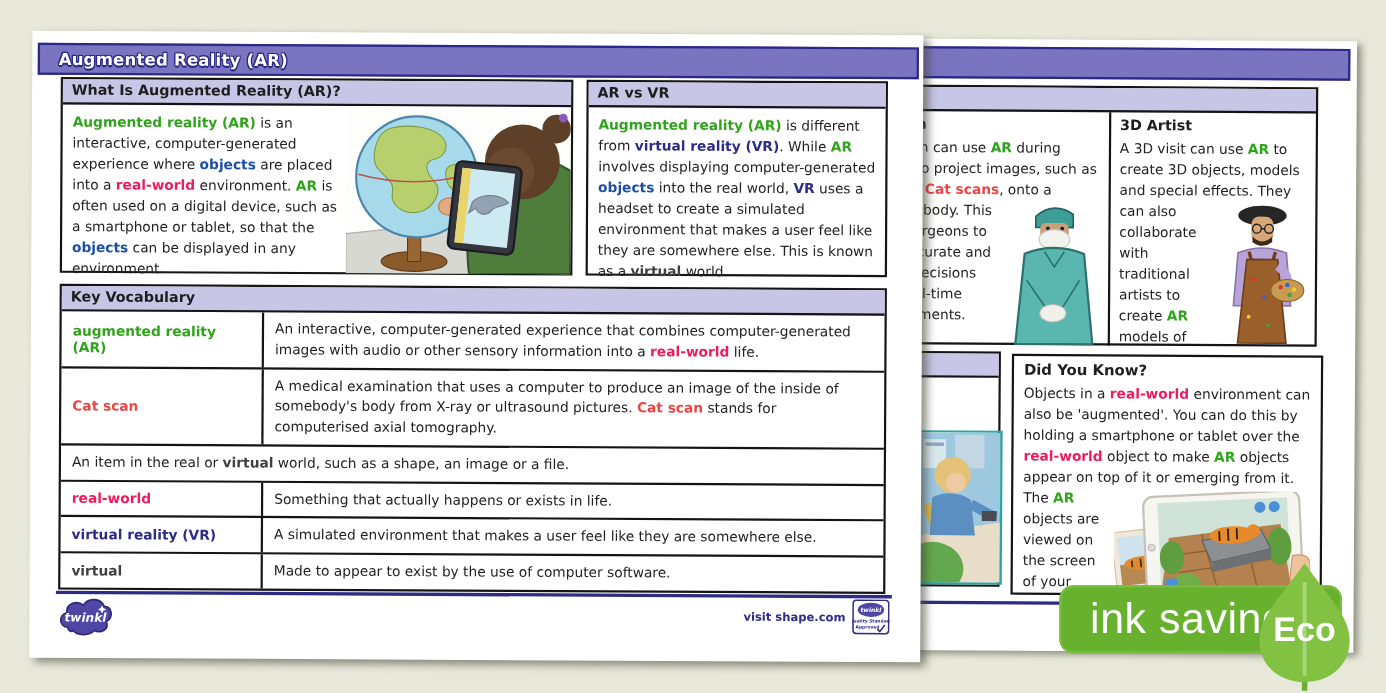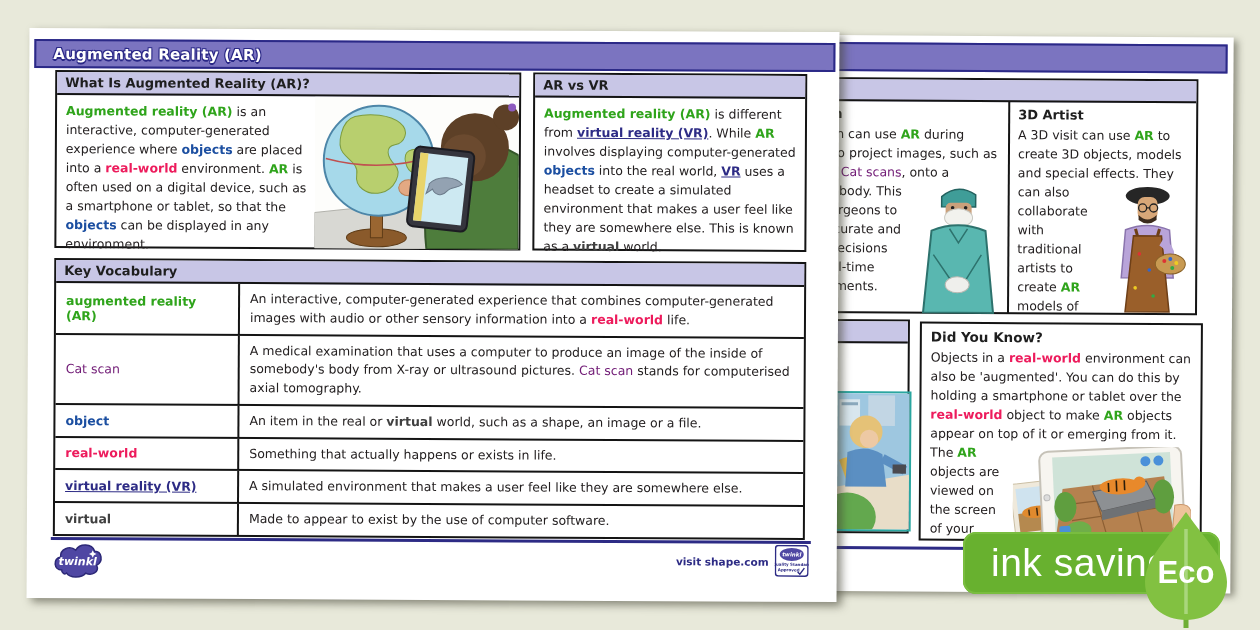--- a/index.html
+++ b/index.html
@@ -23,23 +23,23 @@
 
   .box{position:absolute;border:2px solid #141414;background:#fff;box-sizing:border-box;}
   .box-header{background:#c8c6e6;border-bottom:2px solid #141414;font-weight:bold;
     font-size:13px;color:#1e1e1e;padding:3px 8px;}
   .box-header.empty{height:20px;padding:0;}
 
   .para{font-size:12.5px;line-height:1.52;color:#242021;}
   .para .c-green,.c-green{color:#2fa41b;font-weight:bold;}
   .c-blue{color:#1c4fa1;font-weight:bold;}
   .c-red{color:#ed1b5c;font-weight:bold;text-align:center;}
-  .c-navy{color:#2d2b85;font-weight:bold;text-decoration:underline;}
+  .c-navy{color:#2d2b85;font-weight:bold;}
   .c-orange{color:#404040;font-weight:bold;}
-  .c-redorange{color:#701a75;font-weight:normal;}
+  .c-redorange{color:#ef4444;font-weight:bold;}
 
   
   .what-is{left:26px;top:42px;width:466px;height:178px;}
   .wi-body{display:flex;height:152px;}
   .wi-text{width:256px;padding:6px 2px 4px 9px;box-sizing:border-box;}
   .wi-illus{flex:1;position:relative;overflow:hidden;}
   .wi-illus svg{position:absolute;right:0;top:0;width:204px;height:152px;}
   .ar-vr{left:504px;top:42px;width:274px;height:178px;}
   .av-body{padding:6px 9px;}
 
@@ -264,23 +264,20 @@
     </div>
     <div class="vocab-row">
       <div class="vocab-term">
           <span class="c-redorange">Cat scan</span>
         </div>
       <div class="vocab-def">
           <p><span>A medical examination that uses a computer to produce an image of the inside of somebody's body from X-ray or ultrasound pictures. </span><span class="c-redorange">Cat scan</span><span> stands for computerised axial tomography.</span></p>
         </div>
     </div>
     <div class="vocab-row">
-      <div class="vocab-term">
-          <span class="c-blue">object</span>
-        </div>
       <div class="vocab-def">
           <p><span>An item in the real or </span><span class="c-orange">virtual</span><span> world, such as a shape, an image or a file.</span></p>
         </div>
     </div>
     <div class="vocab-row">
       <div class="vocab-term">
           <span class="c-red">real-world</span>
         </div>
       <div class="vocab-def">
           <p><span>Something that actually happens or exists in life.</span></p>

